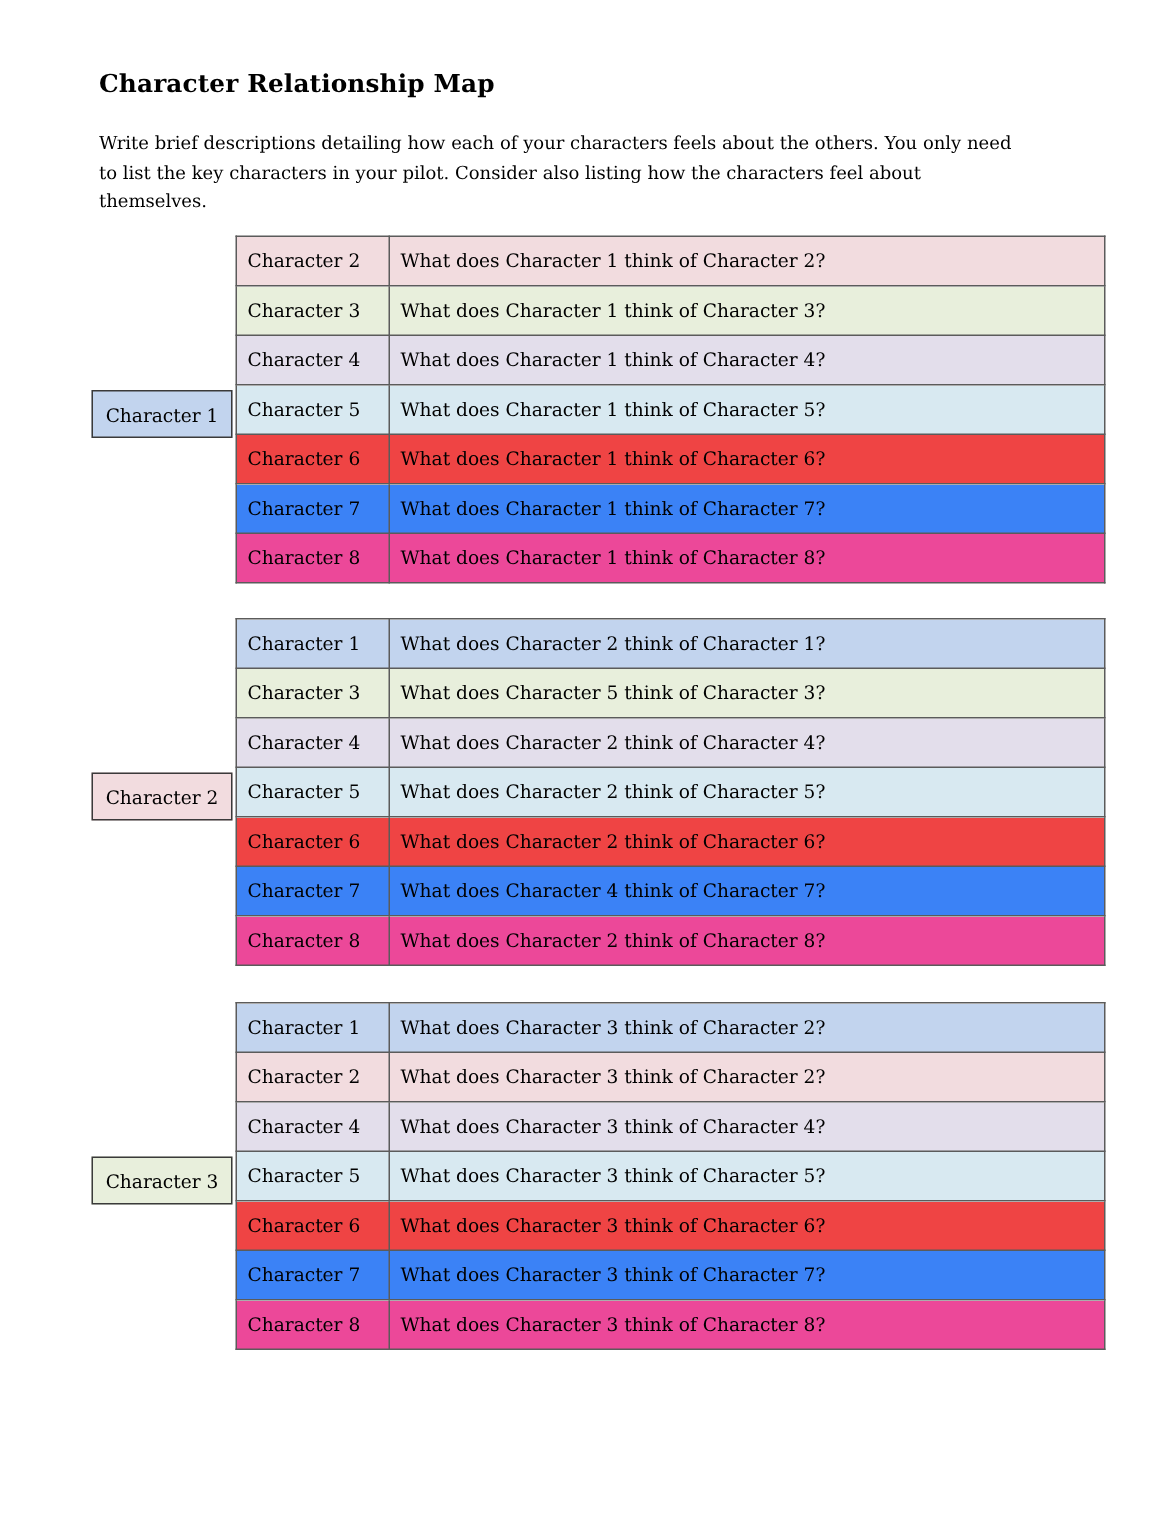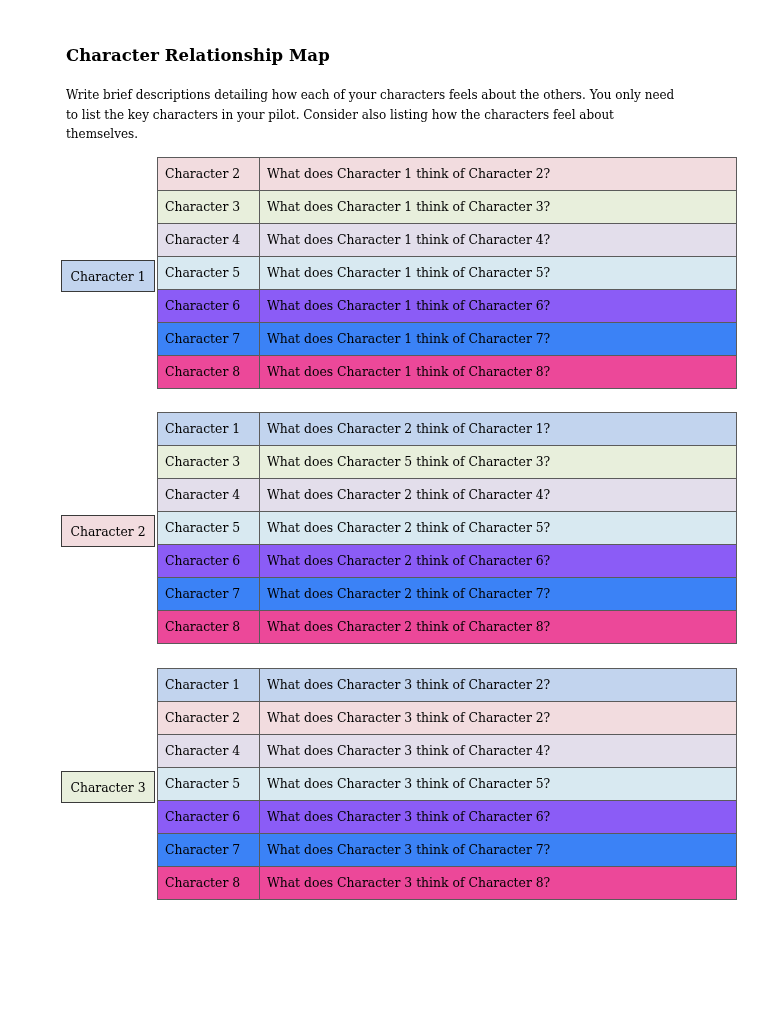--- a/index.html
+++ b/index.html
@@ -66,21 +66,21 @@
     overflow: hidden;
   }
   .grid td.c-name { width: 94px; }
   .grid td.c-text { width: 469px; }
 
   
   .fill-rose     { background: #f2dcdf; }
   .fill-green    { background: #e8efdc; }
   .fill-lavender { background: #e3deeb; }
   .fill-blue     { background: #d8e9f1; }
-  .fill-peach    { background: #8b5cf6; }
+  .fill-peach    { background: #ef4444; }
   .fill-khaki    { background: #3b82f6; }
   .fill-gray     { background: #ec4899; }
   .fill-steel    { background: #c2d4ee; }
 
   
   .side-label {
     position: absolute;
     left: 0;
     width: 94px;
     height: 32px;
@@ -160,21 +160,21 @@
             <tr>
               <td class="c-name fill-blue">Character 5</td>
               <td class="c-text fill-blue">What does Character 2 think of Character 5?</td>
             </tr>
             <tr>
               <td class="c-name fill-peach">Character 6</td>
               <td class="c-text fill-peach">What does Character 2 think of Character 6?</td>
             </tr>
             <tr>
               <td class="c-name fill-khaki">Character 7</td>
-              <td class="c-text fill-khaki">What does Character 2 think of Character 7?</td>
+              <td class="c-text fill-khaki">What does Character 4 think of Character 7?</td>
             </tr>
             <tr>
               <td class="c-name fill-gray">Character 8</td>
               <td class="c-text fill-gray">What does Character 2 think of Character 8?</td>
             </tr>
           </tbody>
         </table>
       </div>
       <div class="block" style="top: 668px;">
         <div class="side-label lbl-green" style="top: 103px;">Character 3</div>

